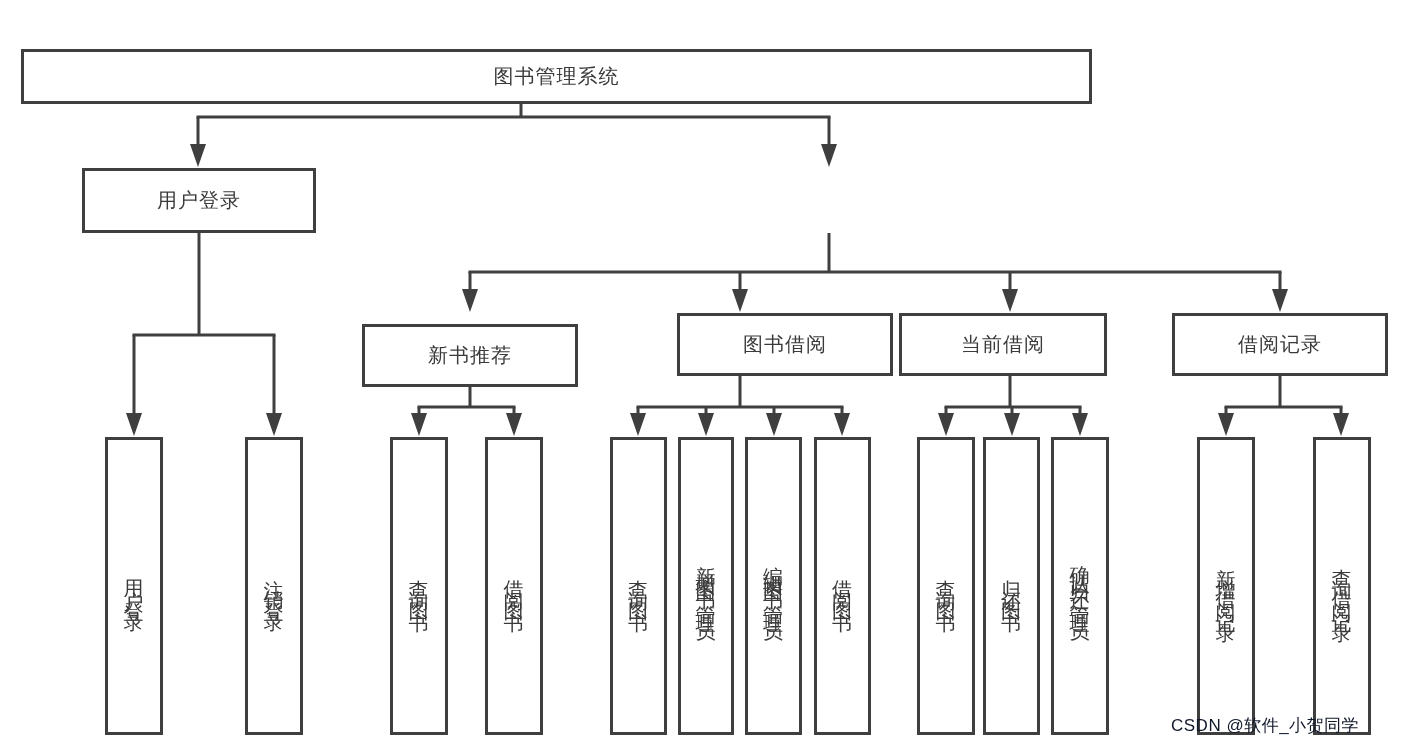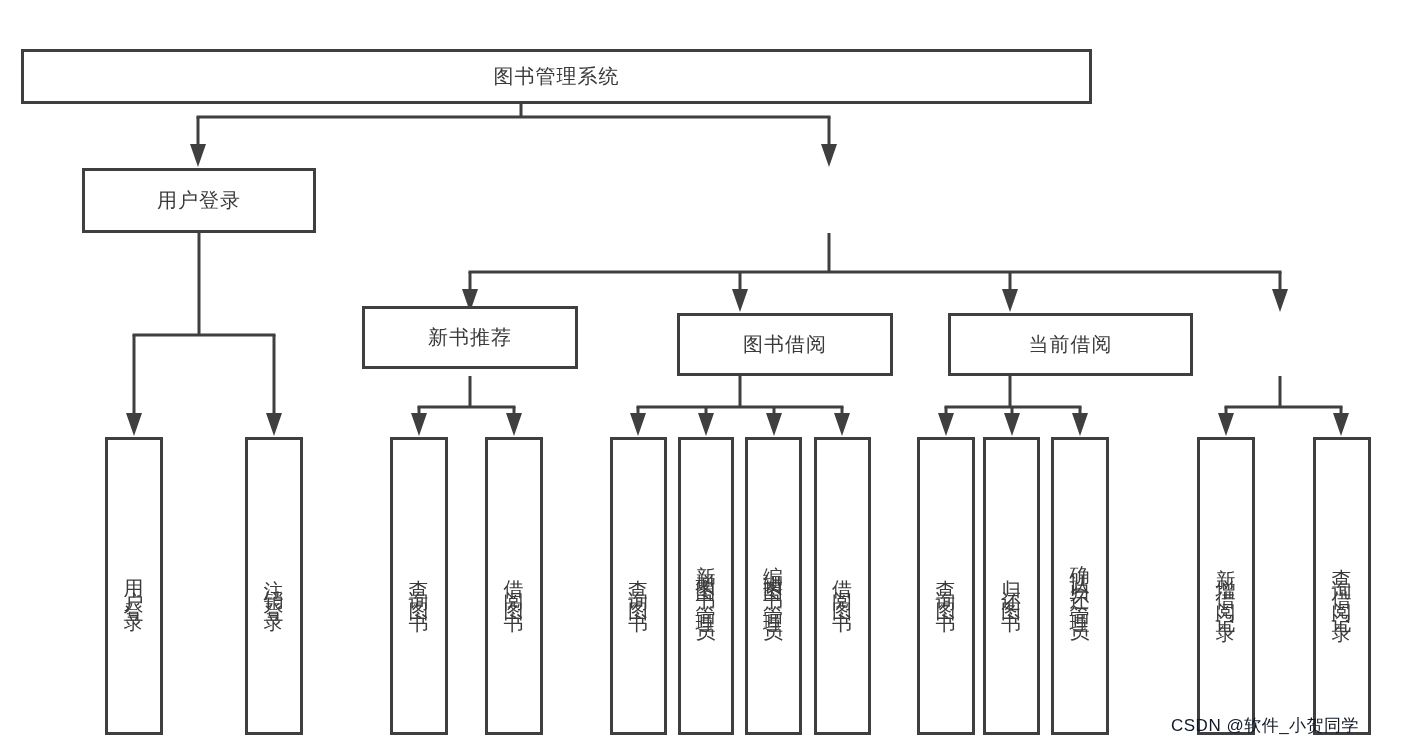--- a/index.html
+++ b/index.html
@@ -131,23 +131,24 @@
       <polygon points="1072,413 1088,413 1080,436"></polygon>
       <polygon points="1218,413 1234,413 1226,436"></polygon>
       <polygon points="1333,413 1349,413 1341,436"></polygon>
     </g>
   </svg>
 
   <div class="node hbox" style="left:21px; top:13px; width:1071px; height:55px;margin-top:36px;">图书管理系统</div>
 
   <div class="node hbox" style="left:82px; top:168px; width:234px; height:65px;">用户登录</div>
 
-  <div class="node hbox" style="left:362px; top:306px; width:216px; height:63px;">新书推荐</div>
+  <div class="node hbox" style="left:362px; top:324px; width:216px; height:63px;">新书推荐</div>
   <div class="node hbox" style="left:632px; top:313px; width:216px; height:63px;margin-left:45px;">图书借阅</div>
-  <div class="node hbox" style="left:948px; top:313px; width:245px; height:63px;">当前借阅</div>
+  <div class="node hbox" style="left:899px; top:313px; width:208px; height:63px;">当前借阅</div>
+  <div class="node hbox" style="left:1172px; top:313px; width:216px; height:63px;">借阅记录</div>
 
   <div class="node vbox" style="left:105px; top:437px; width:58px; height:298px;">用户登录</div>
   <div class="node vbox" style="left:245px; top:437px; width:58px; height:298px;">注销登录</div>
 
   <div class="node vbox" style="left:390px; top:437px; width:58px; height:298px;">查询图书</div>
   <div class="node vbox" style="left:485px; top:437px; width:58px; height:298px;">借阅图书</div>
 
   <div class="node vbox" style="left:610px; top:437px; width:57px; height:298px;">查询图书</div>
   <div class="node vbox" style="left:678px; top:437px; width:56px; height:298px; letter-spacing:8px;">新增图书（管理员）</div>
   <div class="node vbox" style="left:745px; top:437px; width:57px; height:298px; letter-spacing:8px;">编辑图书（管理员）</div>

